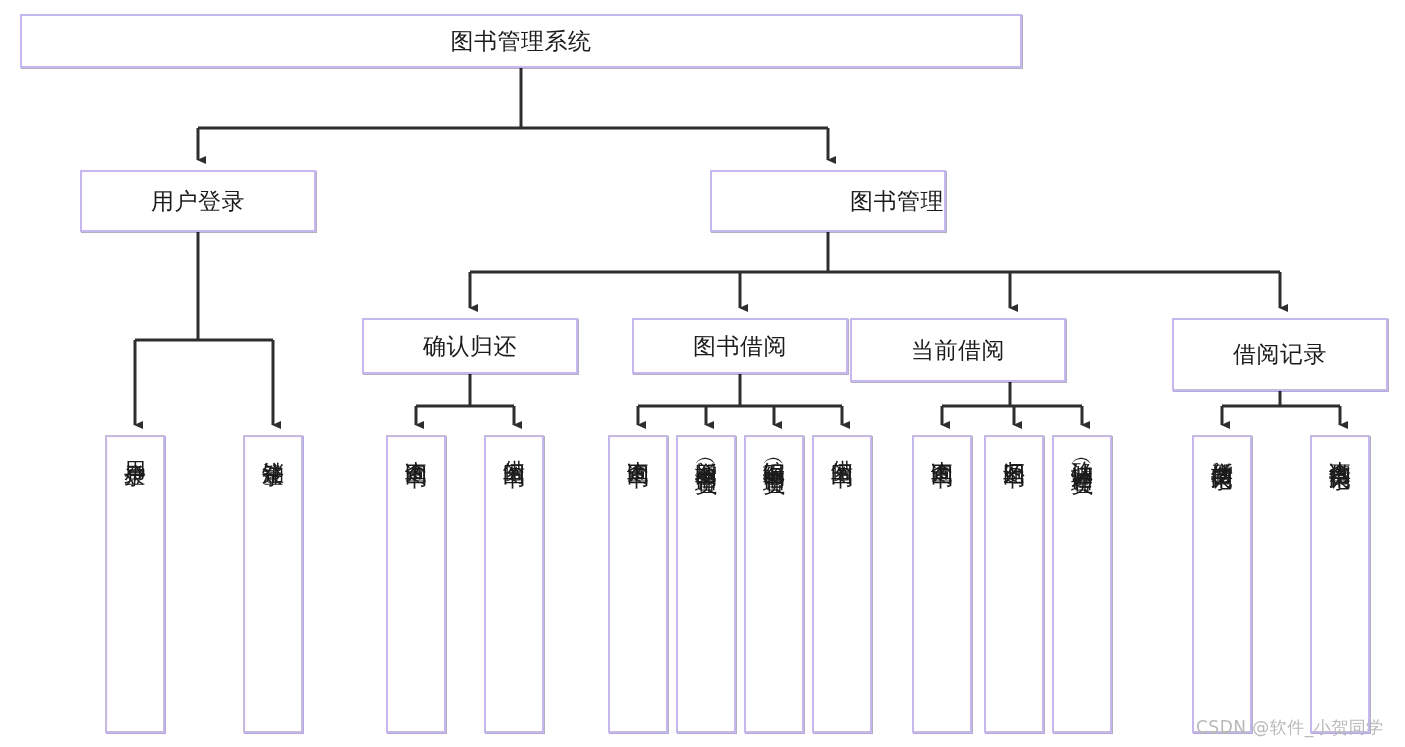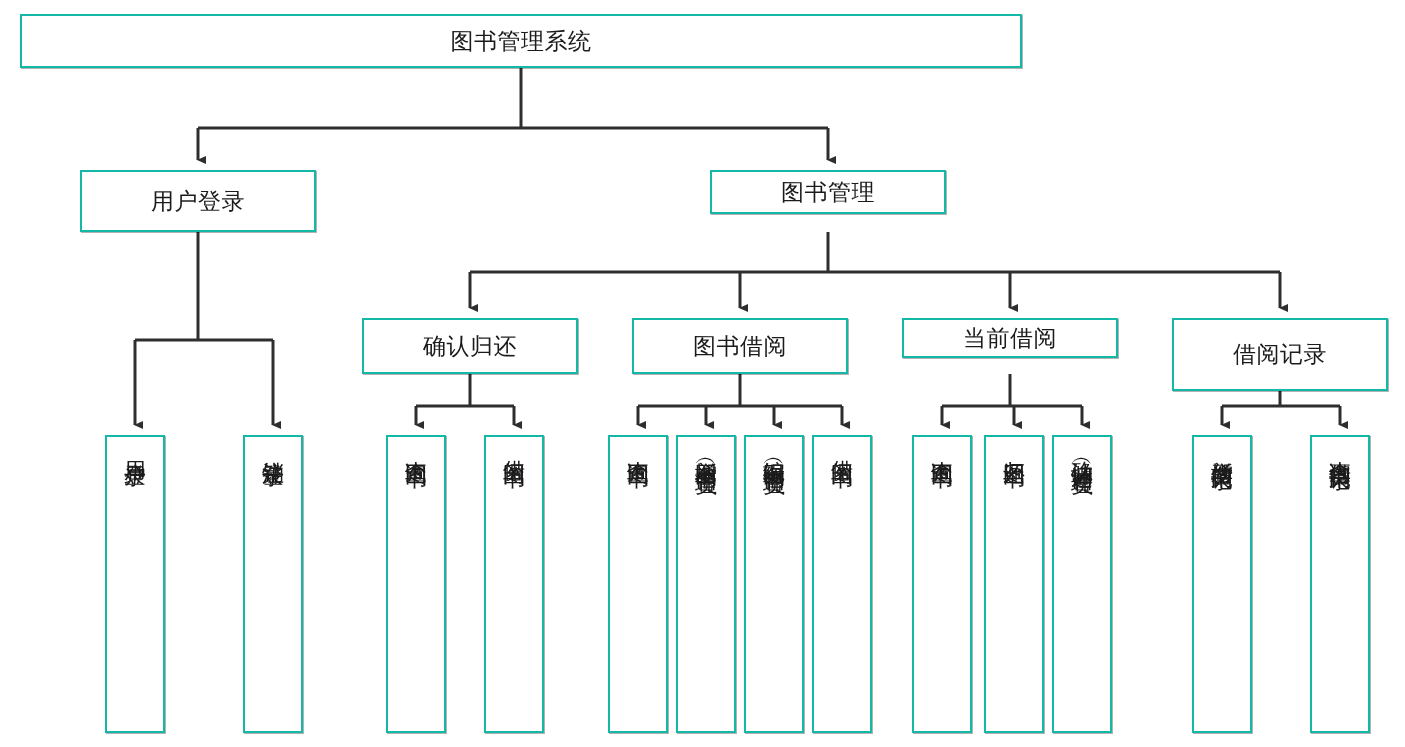--- a/index.html
+++ b/index.html
@@ -21,21 +21,21 @@
     position: absolute;
     left: 0;
     top: 0;
     width: 1405px;
     height: 747px;
     pointer-events: none;
   }
   .node {
     position: absolute;
     box-sizing: border-box;
-    border: 2px solid #14b8a6;
+    border: 2px solid #c4b5fd;
     background: #ffffff;
     display: flex;
     align-items: center;
     justify-content: center;
     color: #1b1b1b;
     box-shadow: 1px 1px 0 rgba(0,0,0,0.30);
   }
   .node-label {
     display: block;
     text-align: center;
@@ -113,30 +113,30 @@
       </g>
   </svg>
 
   <div id="nodes-layer">
       <div class="node horizontal" style="left: 20px; top: 14px; width: 1002px; height: 54px;">
         <span class="node-label">图书管理系统</span>
       </div>
       <div class="node horizontal" style="left: 80px; top: 170px; width: 236px; height: 62px;">
         <span class="node-label">用户登录</span>
       </div>
-      <div class="node horizontal" style="left: 710px; top: 170px; width: 236px; height: 44px;">
+      <div class="node horizontal" style="left: 710px; top: 170px; width: 236px; height: 62px; justify-content: flex-end;">
         <span class="node-label">图书管理</span>
       </div>
       <div class="node horizontal" style="left: 362px; top: 318px; width: 216px; height: 56px;">
         <span class="node-label">确认归还</span>
       </div>
       <div class="node horizontal" style="left: 632px; top: 318px; width: 216px; height: 56px;">
         <span class="node-label">图书借阅</span>
       </div>
-      <div class="node horizontal" style="left: 902px; top: 318px; width: 216px; height: 40px;">
+      <div class="node horizontal" style="left: 850px; top: 318px; width: 216px; height: 64px;">
         <span class="node-label">当前借阅</span>
       </div>
       <div class="node horizontal" style="left: 1172px; top: 318px; width: 216px; height: 73px;">
         <span class="node-label">借阅记录</span>
       </div>
       <div class="node vertical" style="left: 105px; top: 435px; width: 60px; height: 298px;">
         <span class="node-label">用户登录</span>
       </div>
       <div class="node vertical" style="left: 243px; top: 435px; width: 60px; height: 298px;">
         <span class="node-label">注销登录</span>
@@ -169,14 +169,15 @@
         <span class="node-label">确认归还（管理员）</span>
       </div>
       <div class="node vertical" style="left: 1192px; top: 435px; width: 60px; height: 298px;">
         <span class="node-label">新增借阅记录</span>
       </div>
       <div class="node vertical" style="left: 1310px; top: 435px; width: 60px; height: 298px;">
         <span class="node-label">查询借阅记录</span>
       </div>
     </div>
 
+  <div class="watermark" style="left: 1196px; top: 716px;">CSDN @软件_小贺同学</div>
 
 </div>
 
 </body></html>

